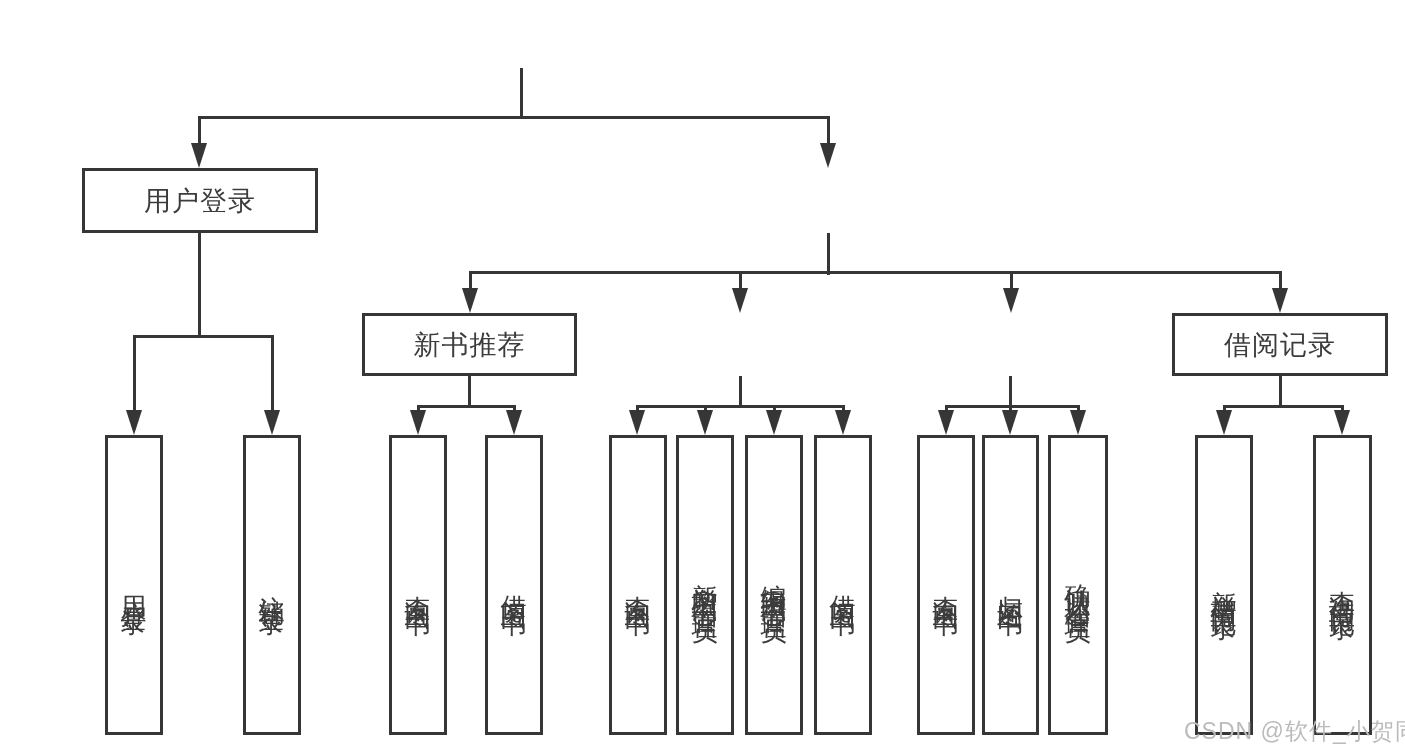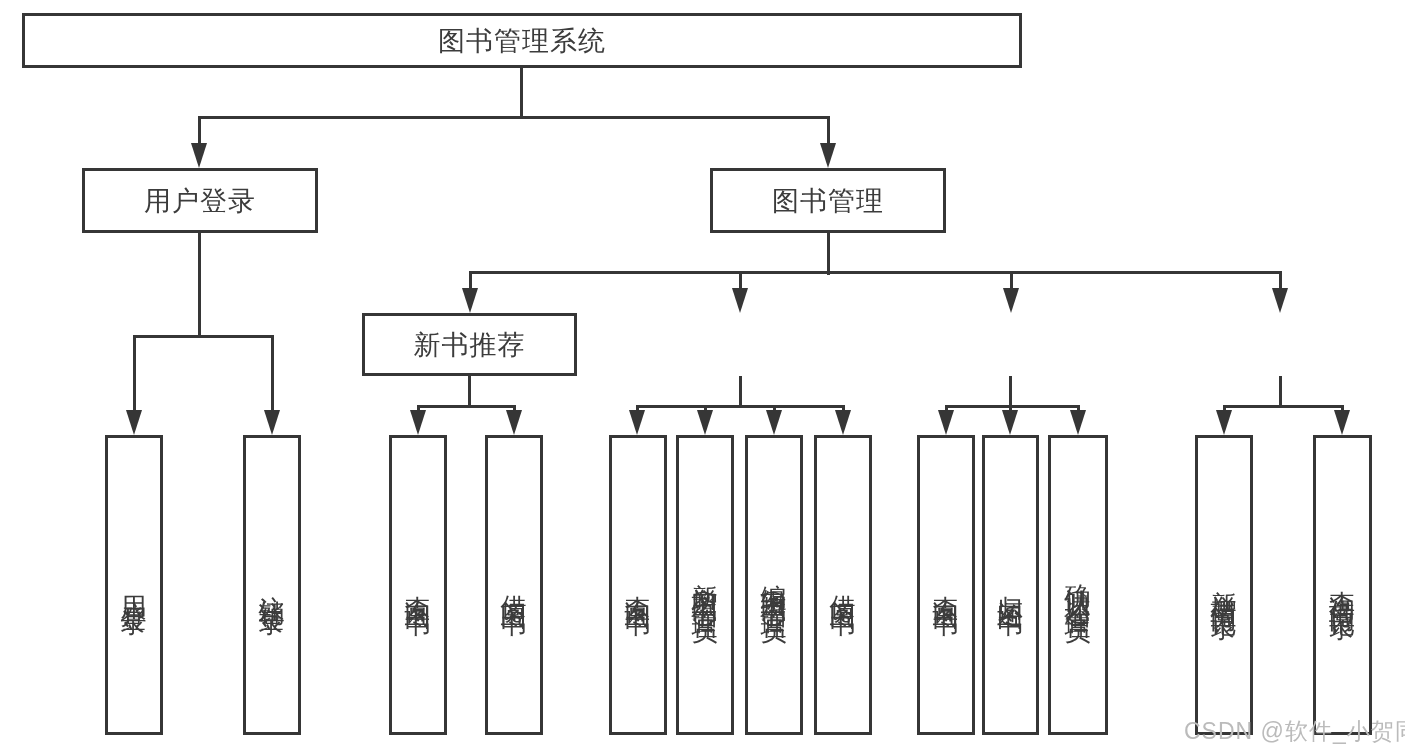--- a/index.html
+++ b/index.html
@@ -114,33 +114,30 @@
   <div class="arrow" style="left:1002px;   top:410px;"></div>
   <div class="arrow" style="left:1069.5px; top:410px;"></div>
 
   <div class="line" style="left:1278.5px; top:376px; width:3px;   height:31px;"></div>
   <div class="line" style="left:1222.5px; top:405px; width:121px; height:3px;"></div>
   <div class="line" style="left:1222.5px; top:406px; width:3px; height:7px;"></div>
   <div class="line" style="left:1340.5px; top:406px; width:3px; height:7px;"></div>
   <div class="arrow" style="left:1215.5px; top:410px;"></div>
   <div class="arrow" style="left:1333.5px; top:410px;"></div>
 
-  <div class="node" style="left:22px; top:13px; width:1000px; height:55px;">
-    <span class="h-label">图书管理系统</span>
-  </div>
 
   <div class="node" style="left:82px; top:168px; width:236px; height:65px;">
     <span class="h-label">用户登录</span>
   </div>
-  <div class="node" style="left:710px; top:168px; width:236px; height:65px;">
-    <span class="h-label">图书管理</span>
-  </div>
 
   <div class="node" style="left:362px; top:313px; width:215px; height:63px;">
     <span class="h-label">新书推荐</span>
+  </div>
+  <div class="node" style="left:1172px; top:313px; width:216px; height:63px;">
+    <span class="h-label">借阅记录</span>
   </div>
 
   <div class="node" style="left:105px; top:435px; width:58px; height:300px;">
     <span class="v-label">用户登录</span>
   </div>
   <div class="node" style="left:243px; top:435px; width:58px; height:300px;">
     <span class="v-label">注销登录</span>
   </div>
 
   <div class="node" style="left:389px; top:435px; width:58px; height:300px;">

